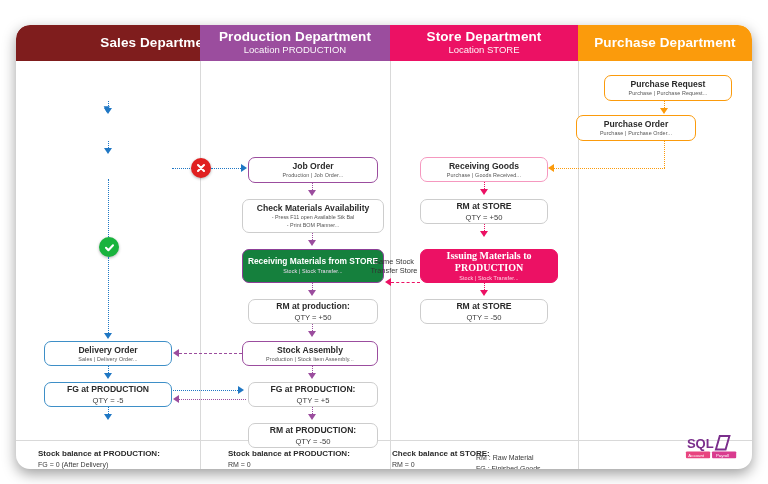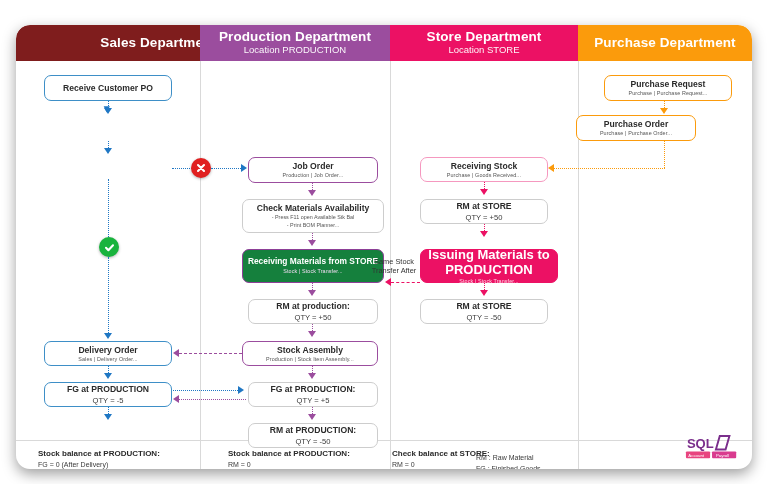--- a/index.html
+++ b/index.html
@@ -44,21 +44,21 @@
   .b-blue  {border:1.1px solid #3e8fc7;}
   .b-purple{border:1.3px solid #9b4d9e;}
   .b-gray  {border:1.1px solid #cdcdcd;}
   .b-pink  {border:1.3px solid #f598bf;}
 
   .fill-purple{background:#15803d;border:1.3px solid #8d3f97;}
   .fill-purple .ttl{color:#fff;font-size:8.4px;}
   .fill-purple .sub{color:#f0dcf2;}
 
   .fill-pink{background:#ec1164;border:1.3px solid #ec1164;}
-  .fill-pink .ttl{color:#fff;font-size:13px;}
+  .fill-pink .ttl{color:#fff;font-size:10px;font-family:Liberation Serif, serif;}
   .fill-pink .sub{color:#ffd7e6;}
 
   .b-orange{border:1.1px solid #fb9b0c;}
 
   
   .vline{position:absolute;width:0;border-left-style:dotted;border-left-width:1.7px;}
   .hline{position:absolute;height:0;border-top-style:dashed;border-top-width:1.5px;}
   .hline.dotted{border-top-style:dotted;border-top-width:1.7px;}
 
   .c-blue  {border-color:#1f77c4;}
@@ -123,23 +123,20 @@
   </div>
   <div class="hdr" id="h-purch">
     <div class="t">Purchase Department</div>
   </div>
 
   <div class="vsep" id="v1"></div>
   <div class="vsep" id="v2"></div>
   <div class="vsep" id="v3"></div>
   <div class="hsep"></div>
 
-  <div class="box b-blue" style="left:28px;top:50px;width:128px;height:26px;">
-    <div class="ttl">Receive Customer PO</div>
-  </div>
   <div class="dchev c-blue" style="left:88px;top:79px;color:#1f77c4;">▾</div>
   <div class="vline c-blue" style="left:92px;top:76px;height:11px;"></div>
   <div class="arw arw-d a-blue" style="left:88px;top:83px;"></div>
 
   <div class="vline c-blue" style="left:92px;top:116px;height:11px;"></div>
   <div class="arw arw-d a-blue" style="left:88px;top:123px;"></div>
 
 
   <div class="hline dotted c-blue" style="left:156px;top:143px;width:20px;"></div>
   <div class="badge" id="badge-x" style="left:175px;top:133px;">
@@ -237,41 +234,41 @@
     <div class="qty">QTY = -50</div>
   </div>
 
   <div class="foot" style="left:212px;top:423px;width:165px;">
     <div class="fh">Stock balance at PRODUCTION:</div>
     <div class="fl">RM = 0</div>
 
   </div>
 
   <div class="box b-pink" style="left:404px;top:132px;width:128px;height:25px;">
-    <div class="ttl">Receiving Stock</div>
+    <div class="ttl">Receiving Goods</div>
     <div class="sub">Purchase  |  Goods Received...</div>
   </div>
   <div class="vline c-pink" style="left:468px;top:157px;height:11px;"></div>
   <div class="arw arw-d a-pink" style="left:464px;top:164px;"></div>
 
   <div class="box b-gray" style="left:404px;top:174px;width:128px;height:25px;">
     <div class="ttl">RM at STORE</div>
     <div class="qty">QTY = +50</div>
   </div>
   <div class="vline c-pink" style="left:468px;top:199px;height:11px;"></div>
   <div class="arw arw-d a-pink" style="left:464px;top:206px;"></div>
 
   <div class="box fill-pink" style="left:404px;top:224px;width:138px;height:34px;">
     <div class="ttl">Issuing Materials to PRODUCTION</div>
     <div class="sub">Stock  |  Stock Transfer...</div>
   </div>
 
   <div class="note" style="left:352px;top:232px;width:52px;">
     <span>Same Stock</span><br>
-    <span>Transfer After</span>
+    <span>Transfer Store</span>
   </div>
   <div class="hline c-pink" style="left:375px;top:257px;width:29px;"></div>
   <div class="arw arw-l a-pink" style="left:369px;top:253px;"></div>
 
   <div class="vline c-pink" style="left:468px;top:258px;height:11px;"></div>
   <div class="arw arw-d a-pink" style="left:464px;top:265px;"></div>
 
   <div class="box b-gray" style="left:404px;top:274px;width:128px;height:25px;">
     <div class="ttl">RM at STORE</div>
     <div class="qty">QTY = -50</div>

